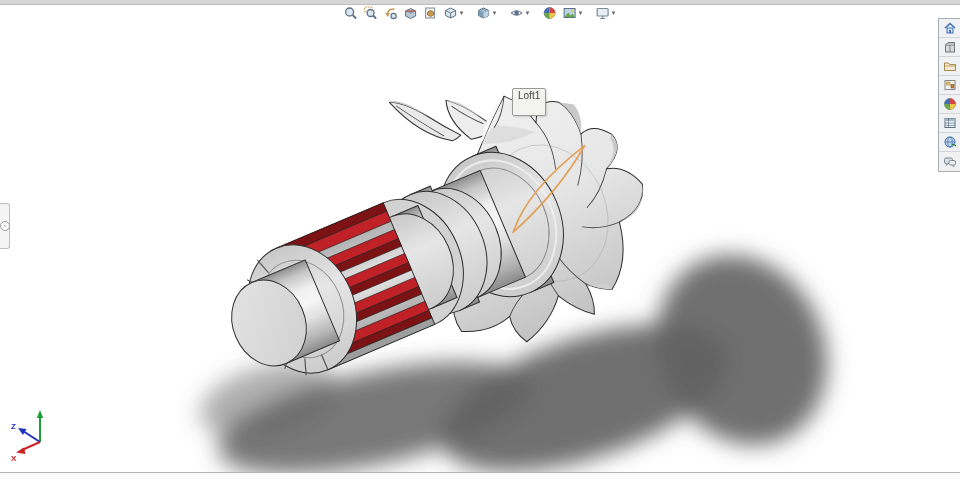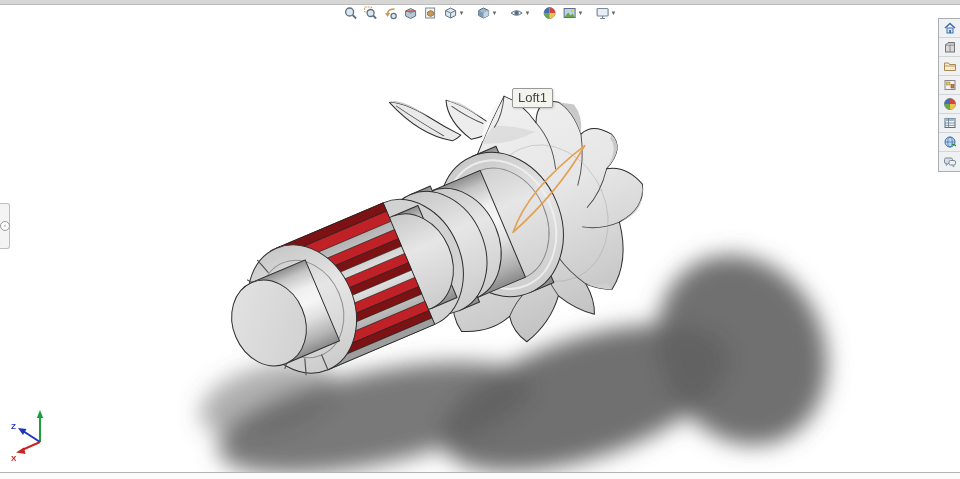--- a/index.html
+++ b/index.html
@@ -54,21 +54,21 @@
   .tree-tab .knob{
     position:absolute;left:0px;top:17px;width:8px;height:8px;
     border:1px solid #9b9b9b;border-radius:50%;background:#fdfdfd;
     font-size:6px;line-height:7px;color:#777;text-align:center;
   }
   
   .sw-tooltip{
     position:absolute;left:512px;top:88px;
     background:var(--tooltip-bg,#f4f4ee);
     border:1px solid #999;border-radius:2px;
-    font-size:13px;color:#444;padding:1px 5px 2px 5px;
+    font-size:10px;color:#444;padding:1px 5px 14px 5px;
     box-shadow:1px 1px 2px rgba(0,0,0,.15);
   }
   
   .viewport-svg{position:absolute;left:0;top:0;}
   .outline{stroke:var(--outline,#2e2e2e);stroke-width:1;}
   .spline-bright{fill:var(--spline-bright,#bf2127);}
   .spline-dark{fill:var(--spline-dark,#7d1215);}
   .loft-edge{stroke:var(--highlight-orange,#e2a055);stroke-width:1.6;fill:none;}
   
   .triad{position:absolute;left:10px;top:405px;}

